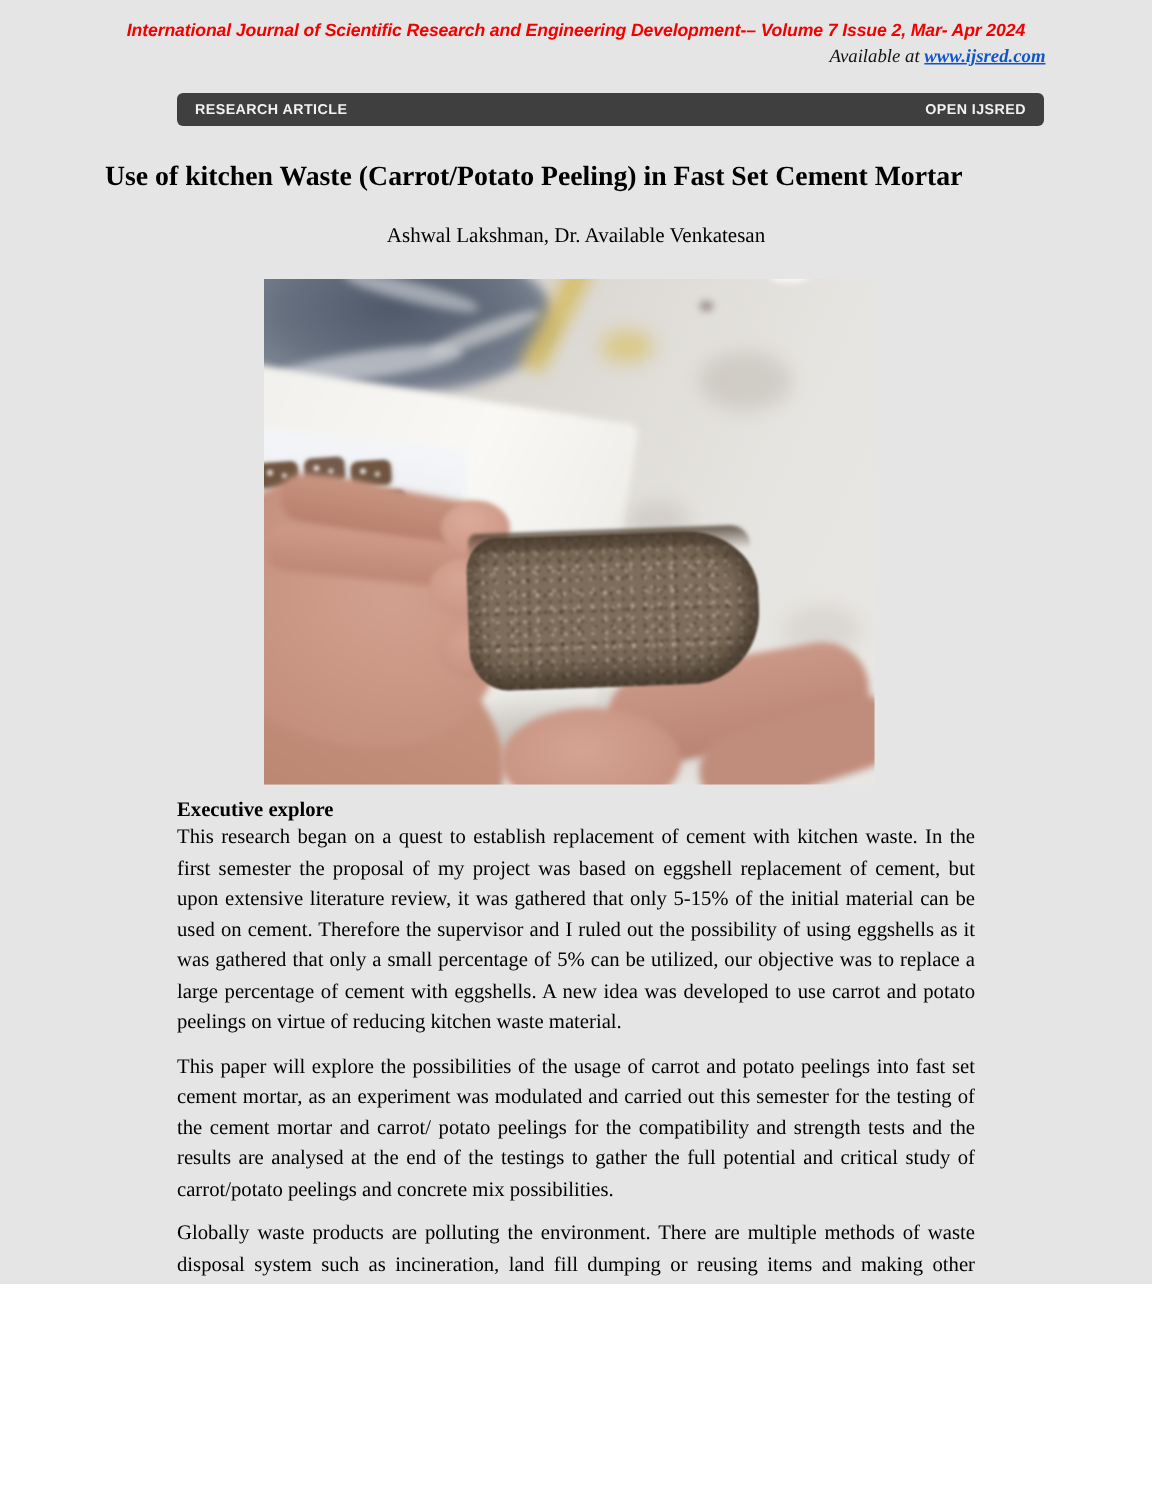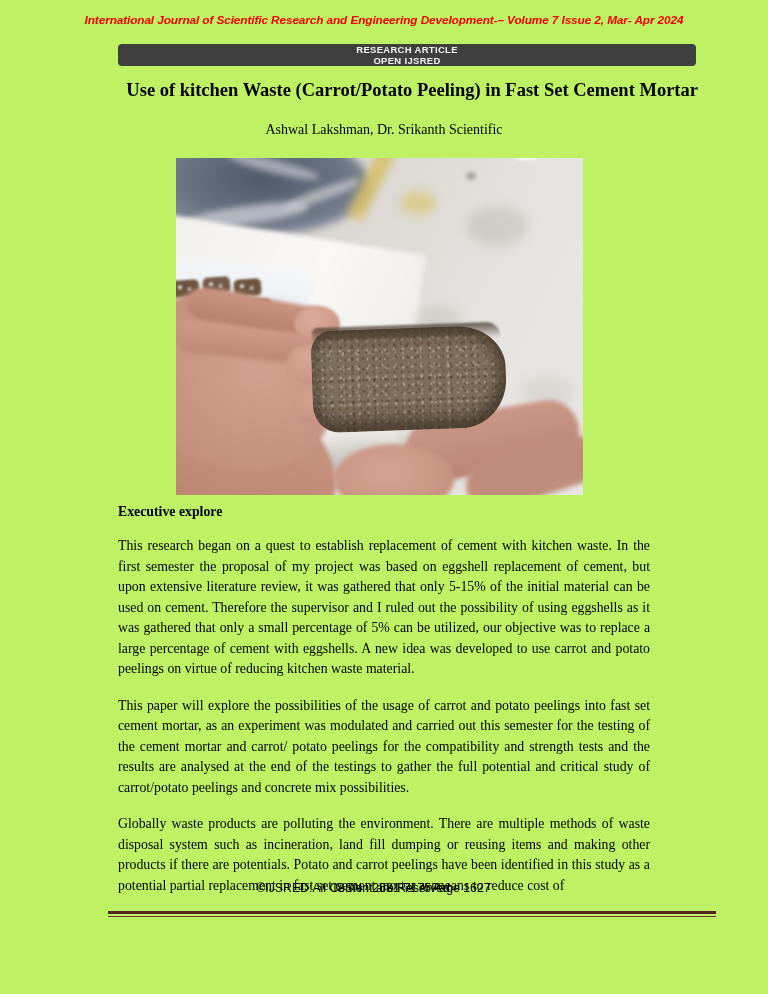--- a/index.html
+++ b/index.html
@@ -1,31 +1,31 @@
 <!DOCTYPE html>
 <html><head>
 <meta charset="utf-8">
 <style>
   html,body{margin:0;padding:0;background:#ffffff;}
-  .page{position:relative;width:768px;height:994px;background:#bef264;overflow:hidden;
+  .page{position:relative;width:768px;height:856px;background:#e5e5e5;overflow:hidden;
         font-family:"Liberation Serif", serif;color:#000;}
 
   
   .journal-line{padding-top:13px;margin:0 56px;text-align:center;
     font-family:"Liberation Sans", sans-serif;font-style:italic;font-weight:bold;
     font-size:11.8px;letter-spacing:-0.1px;color:#f40000;white-space:nowrap;}
   .available-line{margin:3px 71px 0 0;text-align:right;font-style:italic;font-size:12.5px;color:#111;}
   .available-line a{color:#1155cc;font-weight:bold;text-decoration:underline;cursor:pointer;}
 
   .badge-bar{margin:17px 0 0 118px;width:554px;height:22px;background:#3f3f3f;border-radius:4px;
     display:flex;justify-content:space-between;align-items:center;padding:0 12px;
     font-family:"Liberation Sans", sans-serif;font-size:9.5px;font-weight:bold;
-    letter-spacing:0.3px;color:#f2f2f2;flex-direction:column;}
+    letter-spacing:0.3px;color:#f2f2f2;}
 
-  .paper-title{margin:10px 70px 0;text-align:right;font-size:18.5px;font-weight:bold;
+  .paper-title{margin:20px 70px 0;text-align:left;font-size:18.5px;font-weight:bold;
     line-height:29px;color:#000;}
   .authors{margin-top:17px;text-align:center;font-size:14px;}
 
   
   .photo{position:relative;width:407px;height:337px;margin:20px 0 0 176px;overflow:hidden;
     background:linear-gradient(115deg,#d0cdc8 0%,#dbd8d3 35%,#e6e4e0 70%,#e9e7e4 100%);}
   .photo *{position:absolute;}
   .ph-scene{inset:-10px;filter:blur(0.6px);}
   .ph-machine{left:-14px;top:-16px;width:218px;height:102px;border-radius:38% 55% 50% 45%;
     background:radial-gradient(ellipse at 50% 45%,#4f596a 0%,#66707f 48%,#7f8796 74%,rgba(160,165,172,0) 98%);
@@ -97,46 +97,47 @@
   .ph-sample-rim{left:146px;top:177px;width:188px;height:16px;transform:rotate(-2deg);
     border-radius:20px 48px 10px 10px;filter:blur(1px);
     background:linear-gradient(rgba(70,56,42,.8),rgba(70,56,42,0));}
   .ph-thumb{left:86px;top:214px;width:118px;height:92px;transform:rotate(-12deg);
     border-radius:48% 52% 55% 45%;filter:blur(1px);
     background:radial-gradient(at 60% 40%,#ecbfae,#d9a violet 0,#d9a392 55%,#c49080);}
 
   
   .body-col{margin:9px 118px 0;width:532px;}
   .exec-heading{font-size:13.8px;font-weight:bold;margin:0;line-height:16px;}
-  .body-col p{font-size:13.8px;line-height:20.5px;text-align:justify;margin:16px 0 9px 0;}
+  .body-col p{font-size:13.8px;line-height:20.5px;text-align:justify;margin:0 0 9px 0;}
 
   
   .footer-rule{position:absolute;left:108px;right:52px;top:911px;height:2px;
     border-top:3.5px solid #552521;border-bottom:1.5px solid #6e342e;}
   .footer{position:absolute;left:108px;right:52px;top:865px;display:flex;
     justify-content:center;align-items:baseline;
     font-family:"Liberation Sans", sans-serif;font-size:12.3px;color:#000;margin-top:16px;}
   .footer .center{position:absolute;left:0;right:118px;text-align:center;}
 </style>
 </head>
 <body>
 
 <div class="page">
 
   <div class="journal-line">International Journal of Scientific Research and Engineering Development-– Volume 7 Issue 2, Mar- Apr 2024</div>
 
+  <div class="available-line"><span>Available at </span><a>www.ijsred.com</a></div>
 
   <div class="badge-bar">
     <span>RESEARCH ARTICLE</span>
     <span>OPEN IJSRED</span>
   </div>
 
   <div class="paper-title">Use of kitchen Waste (Carrot/Potato Peeling) in Fast Set Cement Mortar</div>
 
-  <div class="authors">Ashwal Lakshman, Dr. Srikanth Scientific</div>
+  <div class="authors">Ashwal Lakshman, Dr. Available Venkatesan</div>
 
   <div class="photo">
     <div class="ph-scene">
       <div class="ph-machine"></div>
       <div class="ph-strap1"></div>
       <div class="ph-strap2"></div>
       <div class="ph-strap3"></div>
       <div class="ph-yellow1"></div>
       <div class="ph-yellow2"></div>
       <div class="ph-cup"></div>

